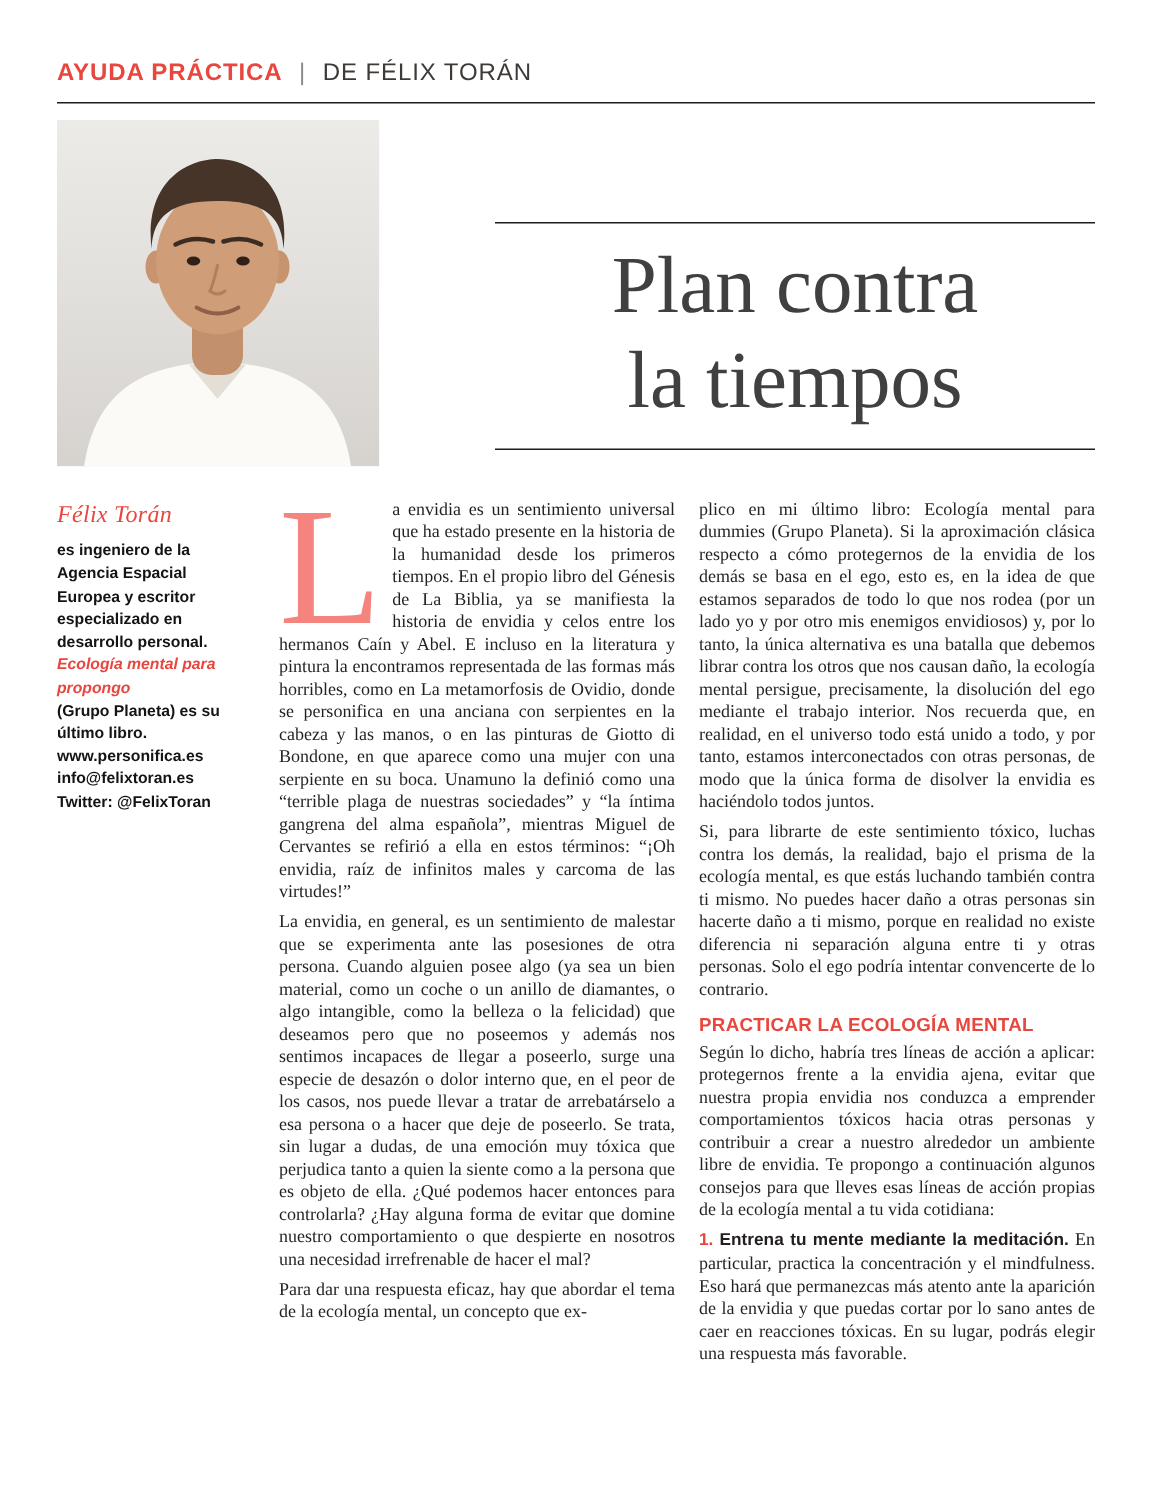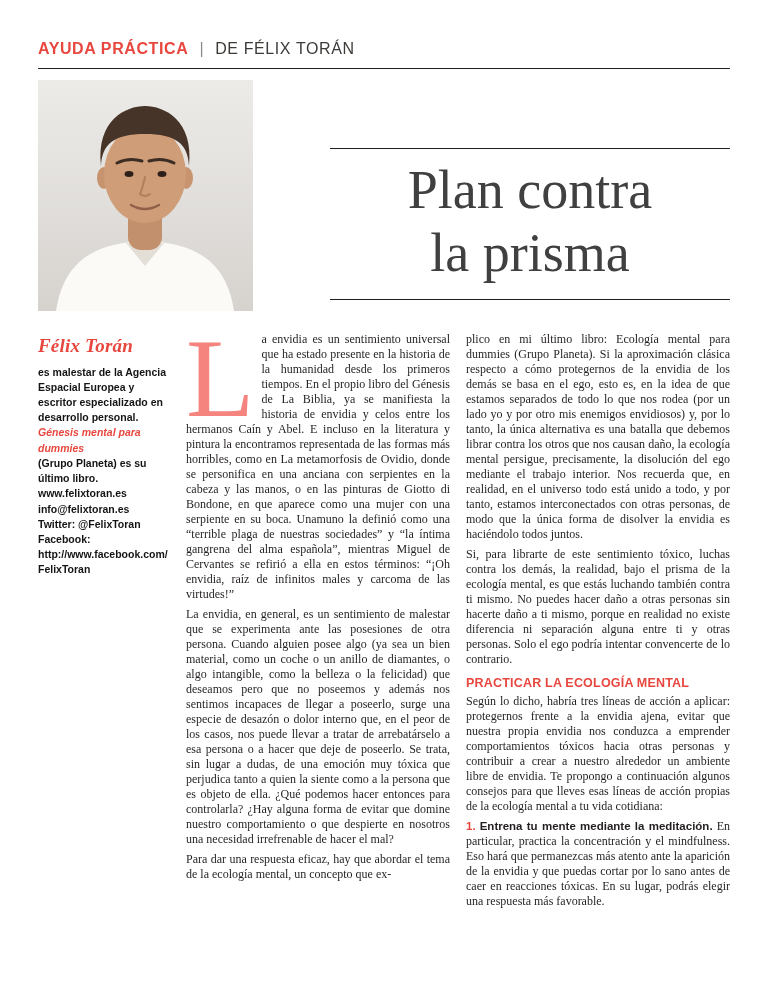--- a/index.html
+++ b/index.html
@@ -24,22 +24,22 @@
   .title-rule { height:1px; background:#1d1d1b; }
   .headline {
     font-family:"Liberation Serif", serif; font-weight:500; color:#404040;
     font-size:54px; line-height:1.17; text-align:center; padding:10px 0 14px;
   }
 
   
   .sidebar { position:absolute; left:38px; top:332px; width:130px; font-size:10.5px;
              line-height:1.45; font-weight:700; color:#141414; overflow-wrap:break-word; }
   .sidebar .author-name {
-    font-family:"Liberation Serif", serif; font-style:italic; font-weight:700;
-    color:#e8473f; font-size:19px; margin-bottom:5px; letter-spacing:.2px;
+    font-family:"Liberation Serif", serif; font-style:italic; font-weight:400;
+    color:#e8473f; font-size:16px; margin-bottom:5px; letter-spacing:.2px;
   }
   .sidebar .bio { margin-bottom:2px; }
   .sidebar .book-title { color:#e8473f; font-style:italic; }
   .sidebar .line { margin:0; }
 
   
   .columns { position:absolute; left:186px; top:332px; width:544px; display:flex; gap:16px; }
   .col { flex:1 1 0; min-width:0; }
   .body-p {
     font-family:"Liberation Serif", serif; font-size:12px; line-height:15px;
@@ -99,34 +99,33 @@
       <ellipse cx="124" cy="94" rx="4.5" ry="3" fill="#2e2019"></ellipse>
       <path d="M107 97 q-3 13 -5 17 q5 4 10 0" stroke="#b07f5c" stroke-width="2" fill="none" stroke-linecap="round"></path>
       <path d="M93 125 q14 8 28 0" stroke="#8f5f49" stroke-width="2.5" fill="none" stroke-linecap="round"></path>
     </svg>
   </div>
 
   <div class="title-block">
     <div class="title-rule"></div>
     <div class="headline">
       <div>Plan contra</div>
-      <div>la prisma</div>
+      <div>la tiempos</div>
     </div>
     <div class="title-rule"></div>
   </div>
 
   <div class="sidebar">
     <div class="author-name">Félix Torán</div>
-    <div class="bio line">es malestar de la Agencia Espacial Europea y escritor especializado en desarrollo personal.</div>
-    <div class="book-title line">Génesis mental para dummies</div>
+    <div class="bio line">es ingeniero de la Agencia Espacial Europea y escritor especializado en desarrollo personal.</div>
+    <div class="book-title line">Ecología mental para propongo</div>
     <div class="line">(Grupo Planeta) es su último libro.</div>
-    <div class="line">www.felixtoran.es</div>
+    <div class="line">www.personifica.es</div>
     <div class="line">info@felixtoran.es</div>
     <div class="line">Twitter: @FelixToran</div>
-    <div class="line">Facebook: http://www.facebook.com/FelixToran</div>
   </div>
 
   <div class="columns">
     <div class="col">
       <p class="body-p">
         <span class="dropcap">L</span>
         <span>a envidia es un sentimiento universal que ha estado presente en la historia de la humanidad desde los primeros tiempos. En el propio libro del Génesis de La Biblia, ya se manifiesta la historia de envidia y celos entre los hermanos Caín y Abel. E incluso en la literatura y pintura la encontramos representada de las formas más horribles, como en La metamorfosis de Ovidio, donde se personifica en una anciana con serpientes en la cabeza y las manos, o en las pinturas de Giotto di Bondone, en que aparece como una mujer con una serpiente en su boca. Unamuno la definió como una “terrible plaga de nuestras sociedades” y “la íntima gangrena del alma española”, mientras Miguel de Cervantes se refirió a ella en estos términos: “¡Oh envidia, raíz de infinitos males y carcoma de las virtudes!”</span>
       </p>
       <p class="body-p">La envidia, en general, es un sentimiento de malestar que se experimenta ante las posesiones de otra persona. Cuando alguien posee algo (ya sea un bien material, como un coche o un anillo de diamantes, o algo intangible, como la belleza o la felicidad) que deseamos pero que no poseemos y además nos sentimos incapaces de llegar a poseerlo, surge una especie de desazón o dolor interno que, en el peor de los casos, nos puede llevar a tratar de arrebatárselo a esa persona o a hacer que deje de poseerlo. Se trata, sin lugar a dudas, de una emoción muy tóxica que perjudica tanto a quien la siente como a la persona que es objeto de ella. ¿Qué podemos hacer entonces para controlarla? ¿Hay alguna forma de evitar que domine nuestro comportamiento o que despierte en nosotros una necesidad irrefrenable de hacer el mal?</p>
       <p class="body-p">Para dar una respuesta eficaz, hay que abordar el tema de la ecología mental, un concepto que ex-</p>

